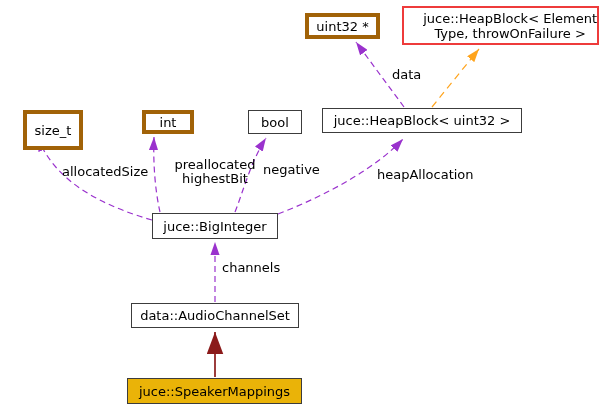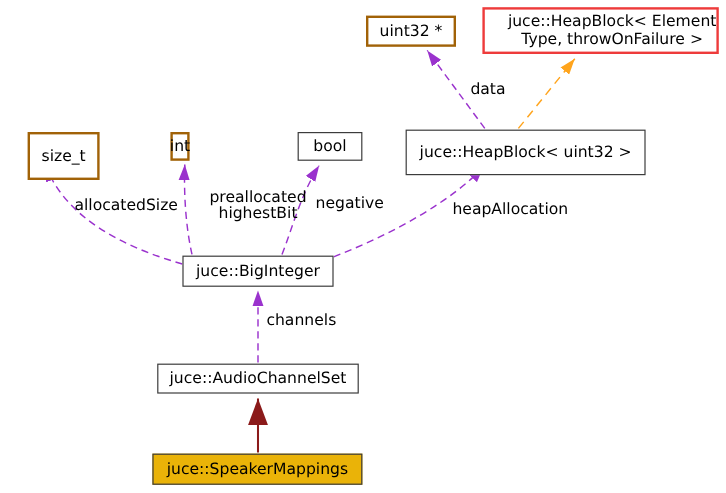--- a/index.html
+++ b/index.html
@@ -16,21 +16,21 @@
   .edge-template{fill:none;stroke-width:1.2;stroke-dasharray:7,5;}
   .edge-inherit{fill:none;stroke-width:1.7;}
   .node{
     position:absolute;
     box-sizing:border-box;
     background:#ffffff;
     display:flex;align-items:center;justify-content:center;
     white-space:nowrap;text-align:center;
     line-height:15px;
   }
-  .node.light{border:2px solid #a16207;}
+  .node.light{border:4px solid #a16207;}
   .node.dark{border:1.5px solid #3c3c3c;}
   .node.red{border:2px solid #ee3b3b;justify-content:flex-end;}
   .node.selected{background:#eab308;border:1.5px solid #3c3c3c;}
   .edge-label{position:absolute;white-space:nowrap;line-height:14px;}
   .edge-label.centered{text-align:center;}
 </style>
 </head>
 <body>
 
 <div class="canvas">
@@ -60,31 +60,31 @@
 
   <div class="node light" style="left:305px;top:13px;width:75px;height:26px">uint32 *</div>
 
   <div class="node red" style="left:402px;top:6px;width:197px;height:39px">
     <div>
       <div>juce::HeapBlock&lt; Element</div>
       <div>Type, throwOnFailure &gt;</div>
     </div>
   </div>
 
-  <div class="node dark" style="left:338px;top:108px;width:200px;height:38px">juce::HeapBlock&lt; uint32 &gt;</div>
+  <div class="node dark" style="left:322px;top:108px;width:200px;height:25px">juce::HeapBlock&lt; uint32 &gt;</div>
 
   <div class="node light" style="left:23px;top:110px;width:60px;height:40px">size_t</div>
 
-  <div class="node light" style="left:142px;top:110px;width:16px;height:24px">int</div>
+  <div class="node light" style="left:142px;top:110px;width:52px;height:24px">int</div>
 
   <div class="node dark" style="left:248px;top:110px;width:54px;height:24px">bool</div>
 
   <div class="node dark" style="left:152px;top:213px;width:126px;height:26px">juce::BigInteger</div>
 
-  <div class="node dark" style="left:131px;top:303px;width:168px;height:25px">juce::AudioChannelSet</div>
+  <div class="node dark" style="left:131px;top:303px;width:168px;height:25px">data::AudioChannelSet</div>
 
   <div class="node selected" style="left:127px;top:378px;width:175px;height:26px">juce::SpeakerMappings</div>
 
   <span class="edge-label" style="left:392px;top:68px">data</span>
 
 
   <span class="edge-label" style="left:62px;top:165px">allocatedSize</span>
 
   <div class="edge-label centered" style="left:165px;top:158px;width:100px">
     <div>preallocated</div>

